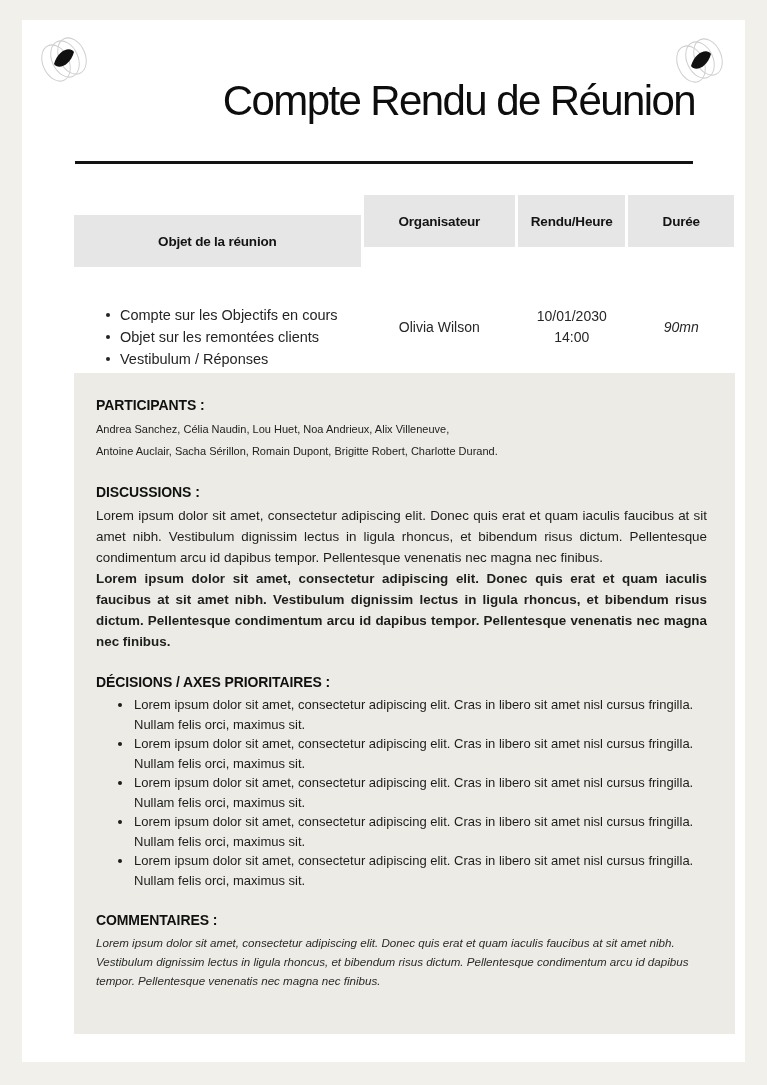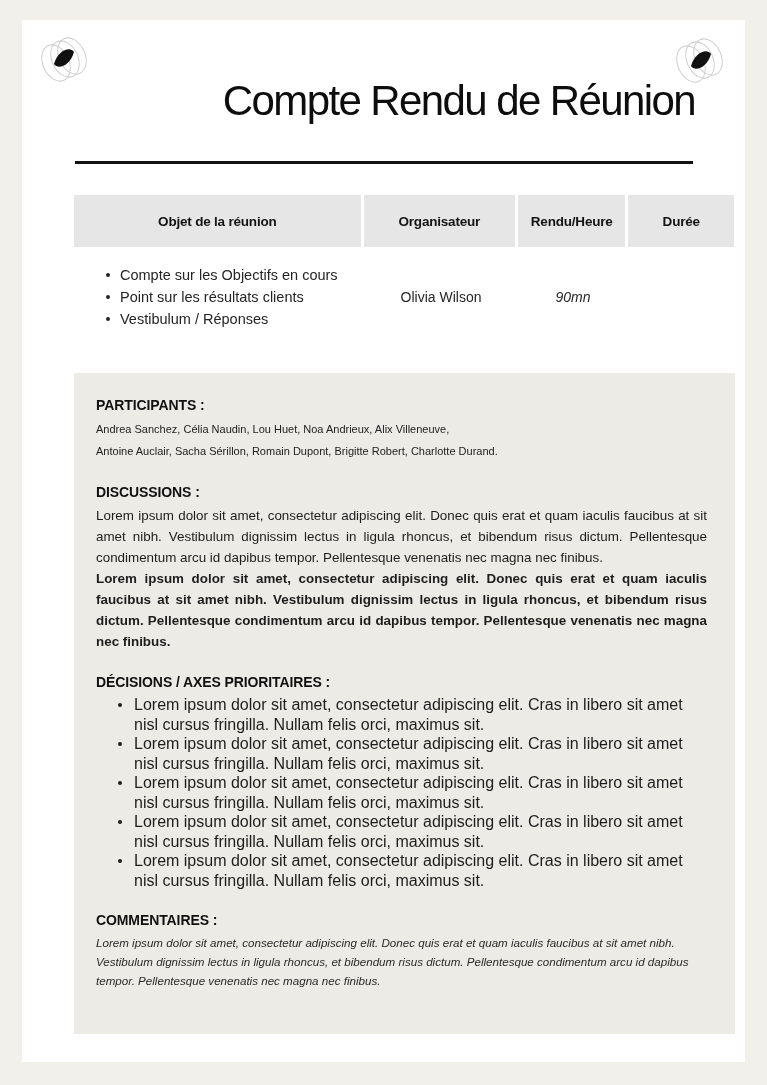--- a/index.html
+++ b/index.html
@@ -77,21 +77,21 @@
     display: flex;
     align-items: center;
     justify-content: center;
     font-size: 14px;
     color: #27272a;
     margin-right: 3px;
     padding: 6px 4px;
   }
   .body-row .cell:last-child { margin-right: 0; font-style: italic; }
 
-  .c-objet   { width: 288px; }
+  .c-objet   { width: 288px; margin-top: 20px; }
   .c-orga    { width: 152px; }
   .c-date    { width: 108px; }
   .c-duree   { width: 106px; }
 
   .objet-list { list-style: none; text-align: left; width: 100%; padding-left: 28px; }
   .objet-list li {
     position: relative;
     font-size: 14.5px;
     line-height: 22px;
     color: #242424;
@@ -138,21 +138,21 @@
     font-size: 13.4px;
     line-height: 21px;
     color: #1d1d1d;
     text-align: justify;
   }
   .para-bold { font-weight: 700; }
 
   .dec-list { list-style: none; margin-top: 2px; padding-left: 22px; }
   .dec-list li {
     position: relative;
-    font-size: 16px;
+    font-size: 13px;
     line-height: 19.5px;
     color: #1d1d1d;
     padding-left: 16px;
     margin-bottom: 0px;
   }
   .dec-list li::before {
     content: "";
     position: absolute;
     left: 0; top: 8px;
     width: 4px; height: 4px;
@@ -202,25 +202,31 @@
       <div class="cell c-objet">Objet de la réunion</div>
       <div class="cell c-orga">Organisateur</div>
       <div class="cell c-date">Rendu/Heure</div>
       <div class="cell c-duree">Durée</div>
     </div>
 
     <div class="table-row body-row">
       <div class="cell c-objet">
         <ul class="objet-list">
           <li>Compte sur les Objectifs en cours</li>
-          <li>Point sur les résultats clients</li>
+          <li>Objet sur les remontées clients</li>
           <li>Vestibulum / Réponses</li>
         </ul>
       </div>
       <div class="cell c-orga">Olivia Wilson</div>
+      <div class="cell c-date">
+        <div class="datetime">
+          <div>10/01/2030</div>
+          <div>14:00</div>
+        </div>
+      </div>
       <div class="cell c-duree">90mn</div>
     </div>
   </div>
 
   <div class="panel">
 
     <div>
       <div class="sec-head">PARTICIPANTS :</div>
       <div class="participants-body">Andrea Sanchez, Célia Naudin, Lou Huet, Noa Andrieux, Alix Villeneuve,</div>
       <div class="participants-body">Antoine Auclair, Sacha Sérillon, Romain Dupont, Brigitte Robert, Charlotte Durand.</div>

